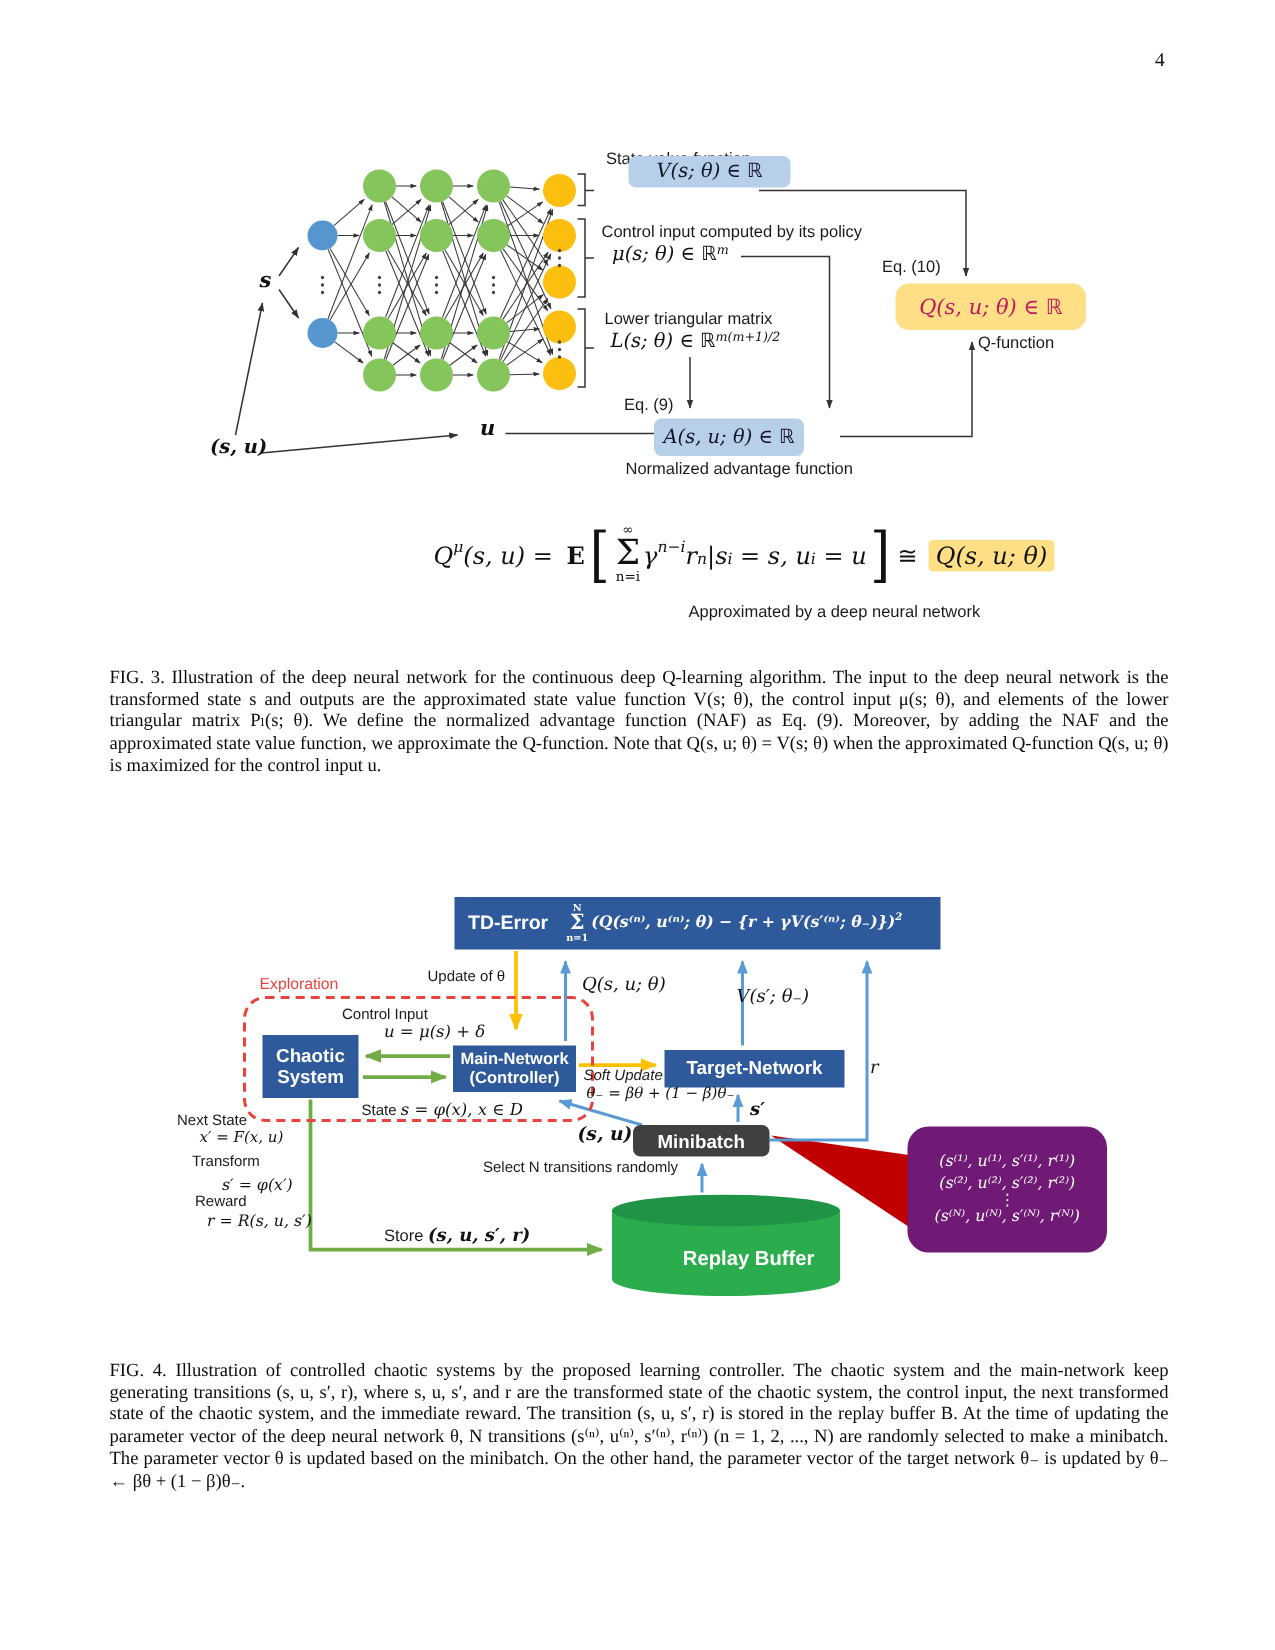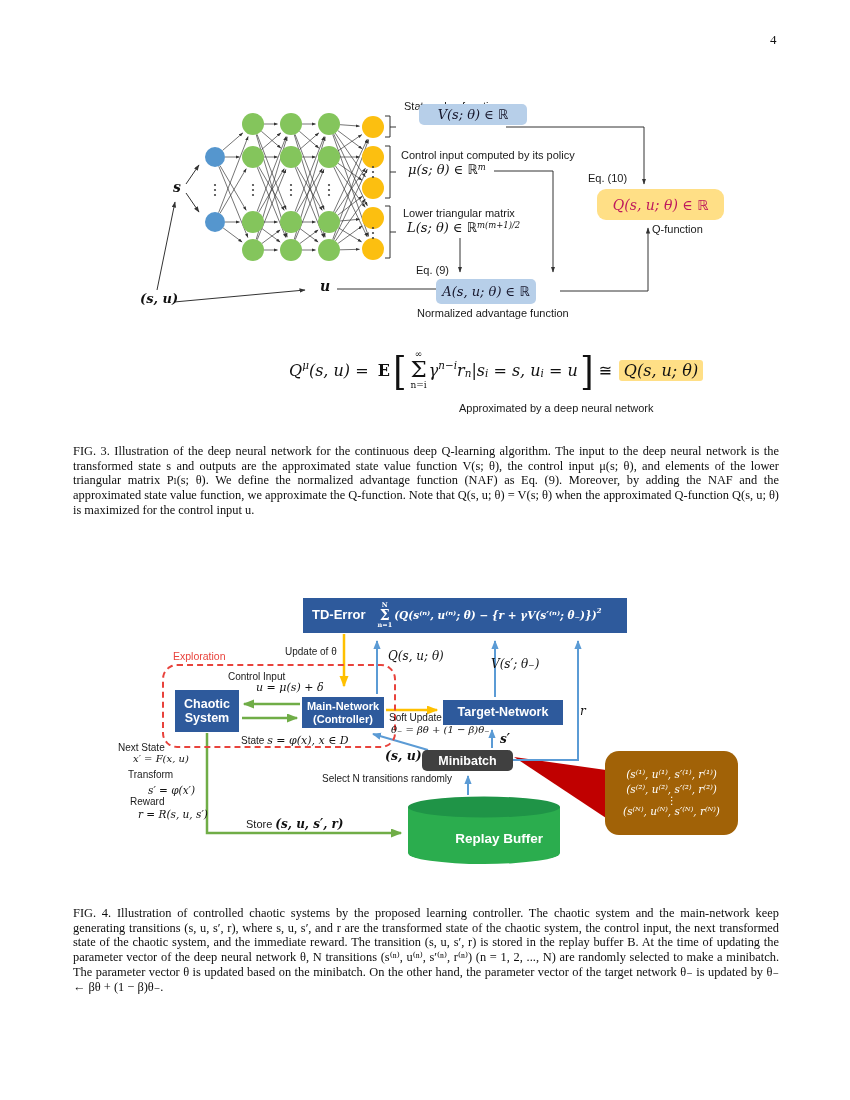--- a/index.html
+++ b/index.html
@@ -27,21 +27,21 @@
   .bigbr{font-size:40px;font-weight:300;line-height:0.9;transform:scaleX(0.85);margin:0 1px;}
   .sum{display:flex;flex-direction:column;align-items:center;line-height:1;font-size:9px;font-style:normal;margin:0 2px;}
   .sum .sig{font-size:23px;line-height:0.95;font-style:normal;}
   .hl{background:#ffdf86;padding:1px 5px;border-radius:3px;margin-left:4px;}
   .caption{font-family:"Liberation Serif","DejaVu Serif","DejaVu Sans",serif;font-size:12.4px;line-height:14.7px;
         text-align:justify;color:#0d0d0d;}
   .dashedbox{border:2px dashed #e8433c;border-radius:15px;}
   .explabel{position:absolute;left:9px;top:-16px;color:#e8433c;font-size:10.5px;font-family:"Liberation Sans",sans-serif;}
   .tdeq{display:flex;align-items:center;color:#fff;font-family:"DejaVu Serif","DejaVu Sans",serif;
         font-style:italic;font-size:10.5px;white-space:nowrap;}
-  .bubble{background:#a16207;border-radius:14px;color:#fff;display:flex;flex-direction:column;align-items:center;
+  .bubble{background:#701a75;border-radius:14px;color:#fff;display:flex;flex-direction:column;align-items:center;
         justify-content:center;font-family:"DejaVu Serif","DejaVu Sans",serif;font-style:italic;font-size:10.5px;line-height:1.45;}
   .bubble .dots{line-height:0.6;font-style:normal;}
   .pagenum{font-family:"Liberation Serif","DejaVu Serif",serif;font-size:13px;}
 </style>
 </head>
 <body>
 
 <div class="page">
 
   <svg id="diagram" width="850" height="1100">
@@ -277,40 +277,40 @@
   <div class="abs bluebox" style="left:302px;top:697px;width:82px;height:31px;font-size:11px;">
     <span>Main-Network</span>
     <span>(Controller)</span>
   </div>
   <div class="abs bluebox" style="left:443px;top:700px;width:120px;height:25px;font-size:12.5px;">
     <span>Target-Network</span>
   </div>
 
   <div class="abs" style="left:241px;top:730px;"><span class="lbl sm">State </span><span class="mth" style="font-size:11px;">s = φ(x),  x ∈ D</span></div>
 
-  <div class="abs lbl sm" style="left:389px;top:712px;">Soft Update</div>
+  <div class="abs lbl sm" style="left:389px;top:712px;font-style:italic;">Soft Update</div>
   <div class="abs mth" style="left:391px;top:724px;font-size:10px;">θ₋ = βθ + (1 − β)θ₋</div>
 
   <div class="abs bmth" style="left:500px;top:732px;font-size:12px;">s′</div>
   <div class="abs bmth" style="left:385px;top:748px;font-size:12.5px;">(s, u)</div>
 
   <div class="abs redbox" style="left:422px;top:750px;width:91px;height:21px;font-size:12.5px;">
     <span>Minibatch</span>
   </div>
 
   <div class="abs lbl sm" style="left:322px;top:773px;">Select N transitions randomly</div>
 
   <div class="abs lbl sm" style="left:118px;top:742px;">Next State</div>
   <div class="abs mth" style="left:133px;top:753px;font-size:10px;">x′ = F(x, u)</div>
   <div class="abs lbl sm" style="left:128px;top:769px;">Transform</div>
   <div class="abs mth" style="left:148px;top:784px;font-size:10.5px;">s′ = φ(x′)</div>
   <div class="abs lbl sm" style="left:130px;top:796px;">Reward</div>
   <div class="abs mth" style="left:138px;top:808px;font-size:10.5px;">r = R(s, u, s′)</div>
 
-  <div class="abs" style="left:246px;top:814px;"><span class="lbl">Store </span><span class="bmth" style="font-size:12px;">(s, u, s′, r)</span></div>
+  <div class="abs" style="left:256px;top:814px;"><span class="lbl">Store </span><span class="bmth" style="font-size:12px;">(s, u, s′, r)</span></div>
 
   <div class="abs" style="left:425px;top:831px;width:118px;text-align:right;color:#fff;font-weight:bold;font-size:13.5px;z-index:1;">Replay Buffer</div>
 
   <div class="abs bubble" style="left:605px;top:751px;width:133px;height:84px;">
     <span>(s⁽¹⁾, u⁽¹⁾, s′⁽¹⁾, r⁽¹⁾)</span>
     <span>(s⁽²⁾, u⁽²⁾, s′⁽²⁾, r⁽²⁾)</span>
     <span class="dots">⋮</span>
     <span>(s⁽ᴺ⁾, u⁽ᴺ⁾, s′⁽ᴺ⁾, r⁽ᴺ⁾)</span>
   </div>
 

